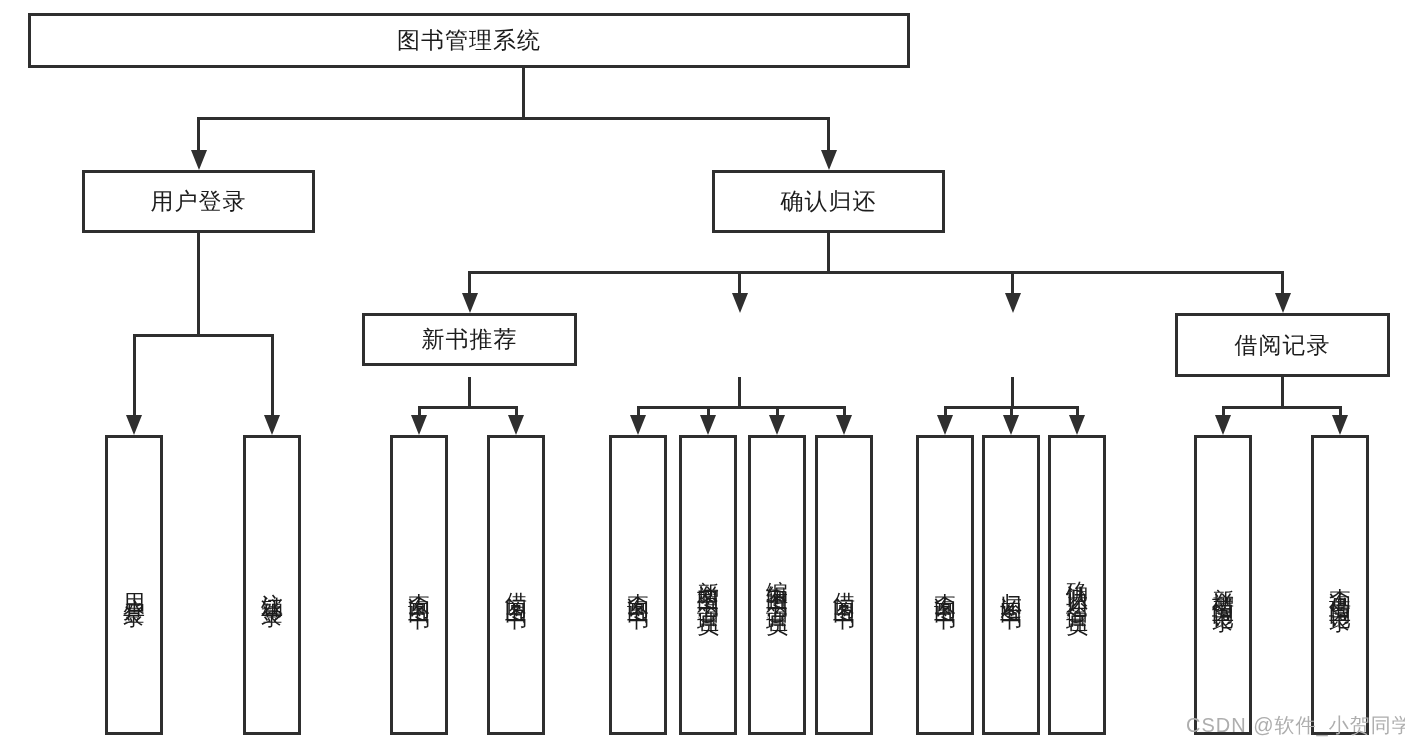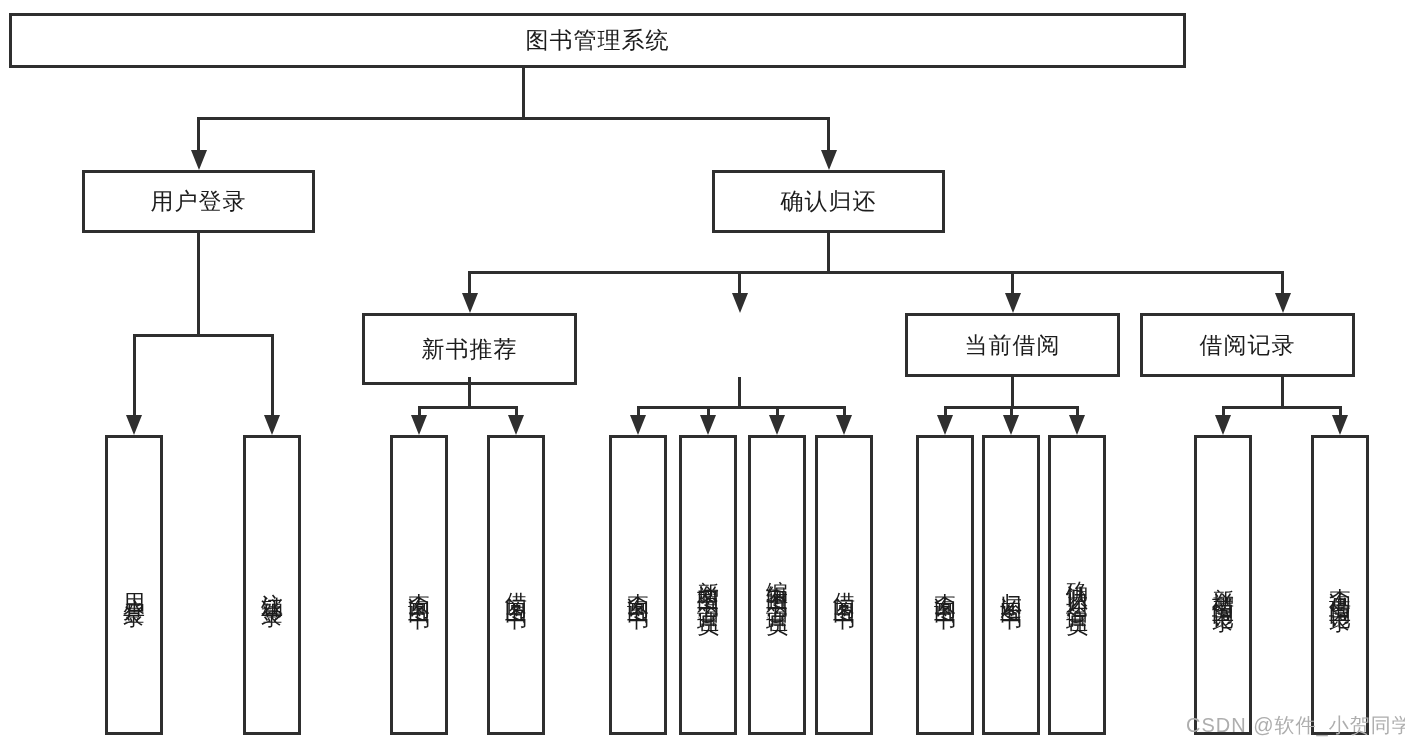--- a/index.html
+++ b/index.html
@@ -67,21 +67,21 @@
     color:var(--wm);
     letter-spacing:1px;
     white-space:nowrap;
   }
 </style>
 </head>
 <body>
 
 <div class="canvas">
 
-  <div class="box" style="left:9px;top:13px;width:1177px;height:55px">图书管理系统</div>
+  <div class="box" style="left:28px;top:13px;width:882px;height:55px">图书管理系统</div>
 
   <div class="vline" style="left:521.5px;top:68px;height:50px"></div>
   <div class="hline" style="left:197px;top:116.5px;width:633px"></div>
   <div class="vline" style="left:197px;top:118px;height:36px"></div>
   <div class="arrow" style="left:190.5px;top:150px"></div>
   <div class="vline" style="left:827px;top:118px;height:36px"></div>
   <div class="arrow" style="left:820.5px;top:150px"></div>
 
   <div class="box" style="left:82px;top:170px;width:233px;height:63px">用户登录</div>
   <div class="box" style="left:712px;top:170px;width:233px;height:63px">确认归还</div>
@@ -97,23 +97,22 @@
   <div class="hline" style="left:468px;top:270.5px;width:816px"></div>
   <div class="vline" style="left:468px;top:272px;height:23px"></div>
   <div class="arrow" style="left:461.5px;top:293px"></div>
   <div class="vline" style="left:738px;top:272px;height:23px"></div>
   <div class="arrow" style="left:731.5px;top:293px"></div>
   <div class="vline" style="left:1011px;top:272px;height:23px"></div>
   <div class="arrow" style="left:1004.5px;top:293px"></div>
   <div class="vline" style="left:1281px;top:272px;height:23px"></div>
   <div class="arrow" style="left:1274.5px;top:293px"></div>
 
-  <div class="box" style="left:362px;top:313px;width:215px;height:72px">新书推荐</div>
-  <div class="box" style="left:905px;top:313px;width:215px;height:64px">当前借阅</div>
-  <div class="box" style="left:1140px;top:313px;width:215px;height:64px">借阅记录</div>
+  <div class="box" style="left:362px;top:313px;width:215px;height:53px">新书推荐</div>
+  <div class="box" style="left:1175px;top:313px;width:215px;height:64px">借阅记录</div>
 
   <div class="vline" style="left:468px;top:377px;height:30px"></div>
   <div class="hline" style="left:417.5px;top:405.5px;width:100px"></div>
   <div class="vline" style="left:417.5px;top:407px;height:12px"></div>
   <div class="arrow" style="left:411px;top:415px"></div>
   <div class="vline" style="left:514.5px;top:407px;height:12px"></div>
   <div class="arrow" style="left:508px;top:415px"></div>
 
   <div class="vline" style="left:738px;top:377px;height:30px"></div>
   <div class="hline" style="left:636.5px;top:405.5px;width:209px"></div>

